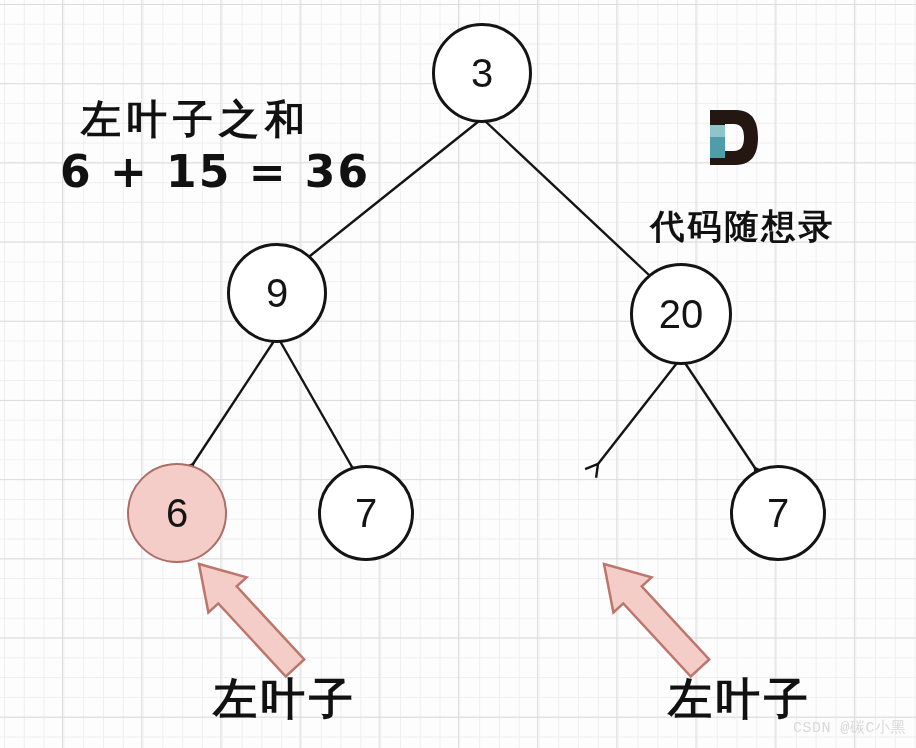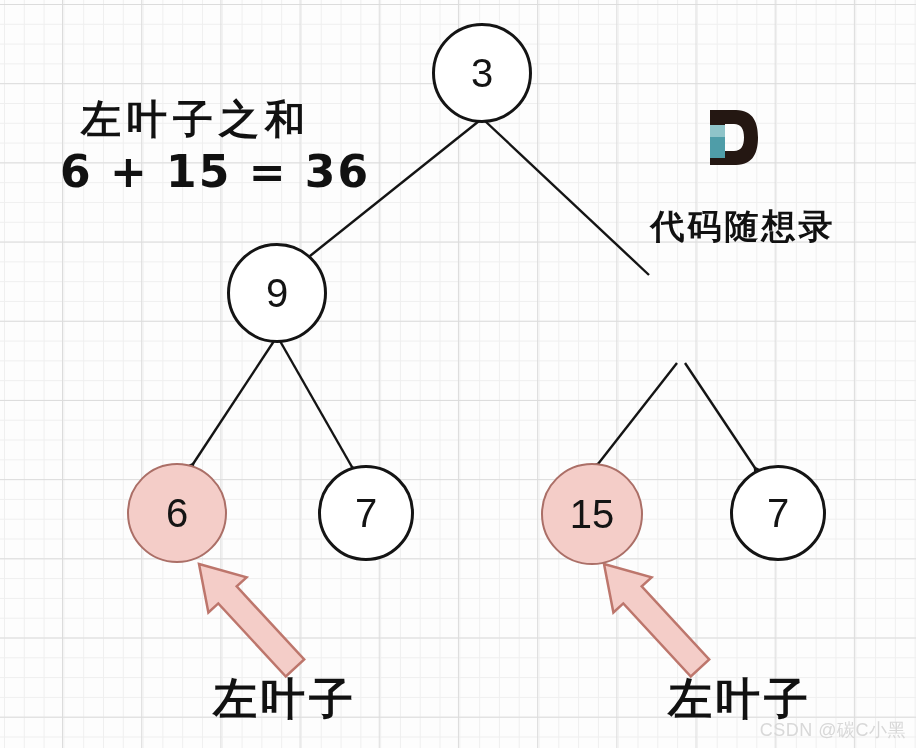--- a/index.html
+++ b/index.html
@@ -51,21 +51,21 @@
     text-align:center;font-size:44px;letter-spacing:4px;
   }
   .leaf-label.first{left:195px;}
   .leaf-label.second{left:650px;}
   .logo-text{
     position:absolute;left:638px;top:168px;width:210px;
     text-align:center;font-size:34px;letter-spacing:3px;margin-top:36px;
   }
   .watermark{
     position:absolute;right:10px;top:718px;
-    font-size:18px;color:#d8d8d8;letter-spacing:0.5px;
+    font-size:15px;color:#d8d8d8;letter-spacing:0.5px;font-family:Liberation Mono, monospace;
   }
 </style>
 </head>
 <body>
 
 <div class="canvas">
 
   <svg class="layer" width="916" height="748" viewBox="0 0 916 748">
     <defs>
       <marker id="vtip" viewBox="0 0 18 18" refX="3" refY="9" markerWidth="18" markerHeight="18" markerUnits="userSpaceOnUse" orient="auto">
@@ -95,28 +95,28 @@
   <div class="title-line2">6 + 15 = 36</div>
 
   <div class="brush logo-text">代码随想录</div>
 
   <div class="node" style="left:432px;top:23px;width:100px;height:100px;">
     <span>3</span>
   </div>
   <div class="node" style="left:227px;top:243px;width:100px;height:100px;">
     <span>9</span>
   </div>
+  <div class="node" style="left:630px;top:263px;width:102px;height:102px;">
+    <span>20</span>
+  </div>
   <div class="node pink" style="left:127px;top:463px;width:100px;height:100px;">
     <span>6</span>
   </div>
   <div class="node" style="left:318px;top:465px;width:96px;height:96px;">
     <span>7</span>
-  </div>
-  <div class="node pink" style="left:541px;top:463px;width:102px;height:102px;">
-    <span>15</span>
   </div>
   <div class="node" style="left:730px;top:465px;width:96px;height:96px;">
     <span>7</span>
   </div>
 
   <div class="brush leaf-label first">左叶子</div>
   <div class="brush leaf-label second">左叶子</div>
 
   <div class="watermark">CSDN @碳C小黑</div>
 

